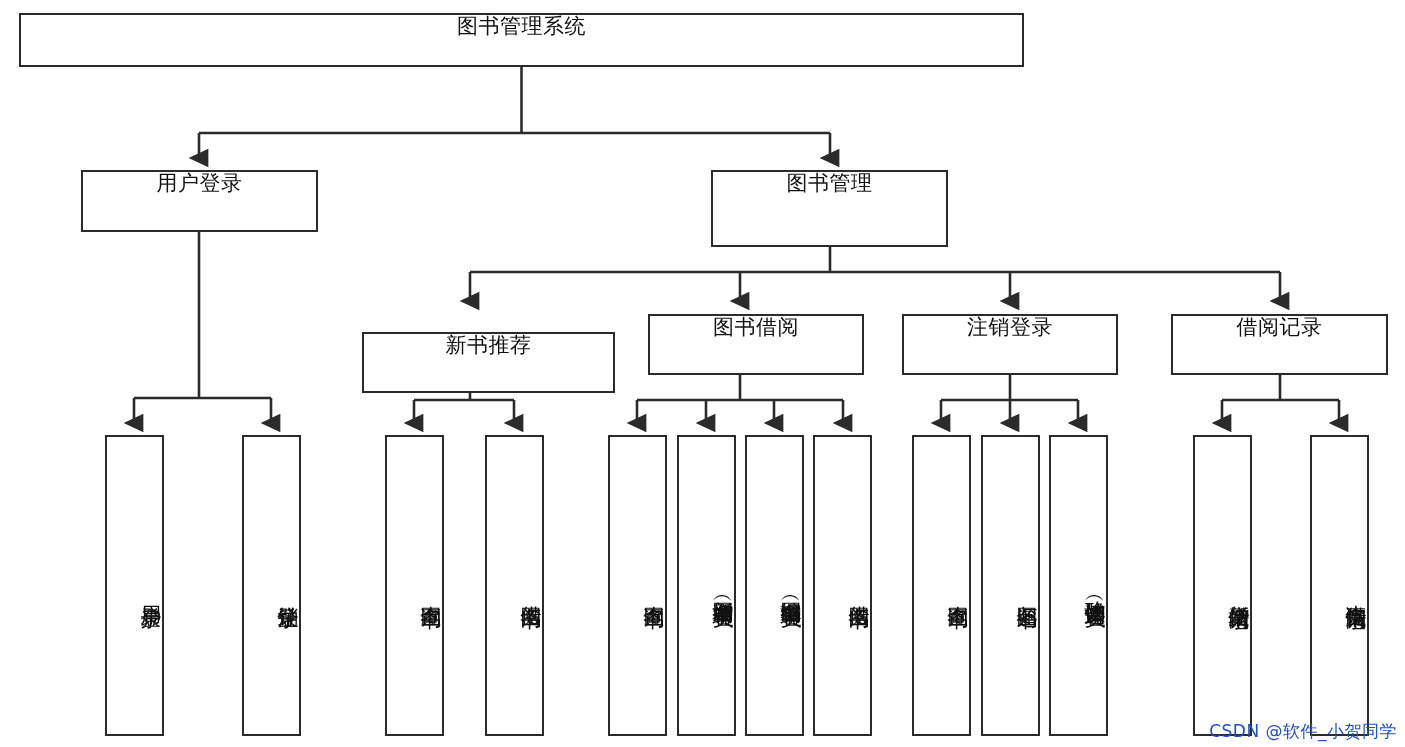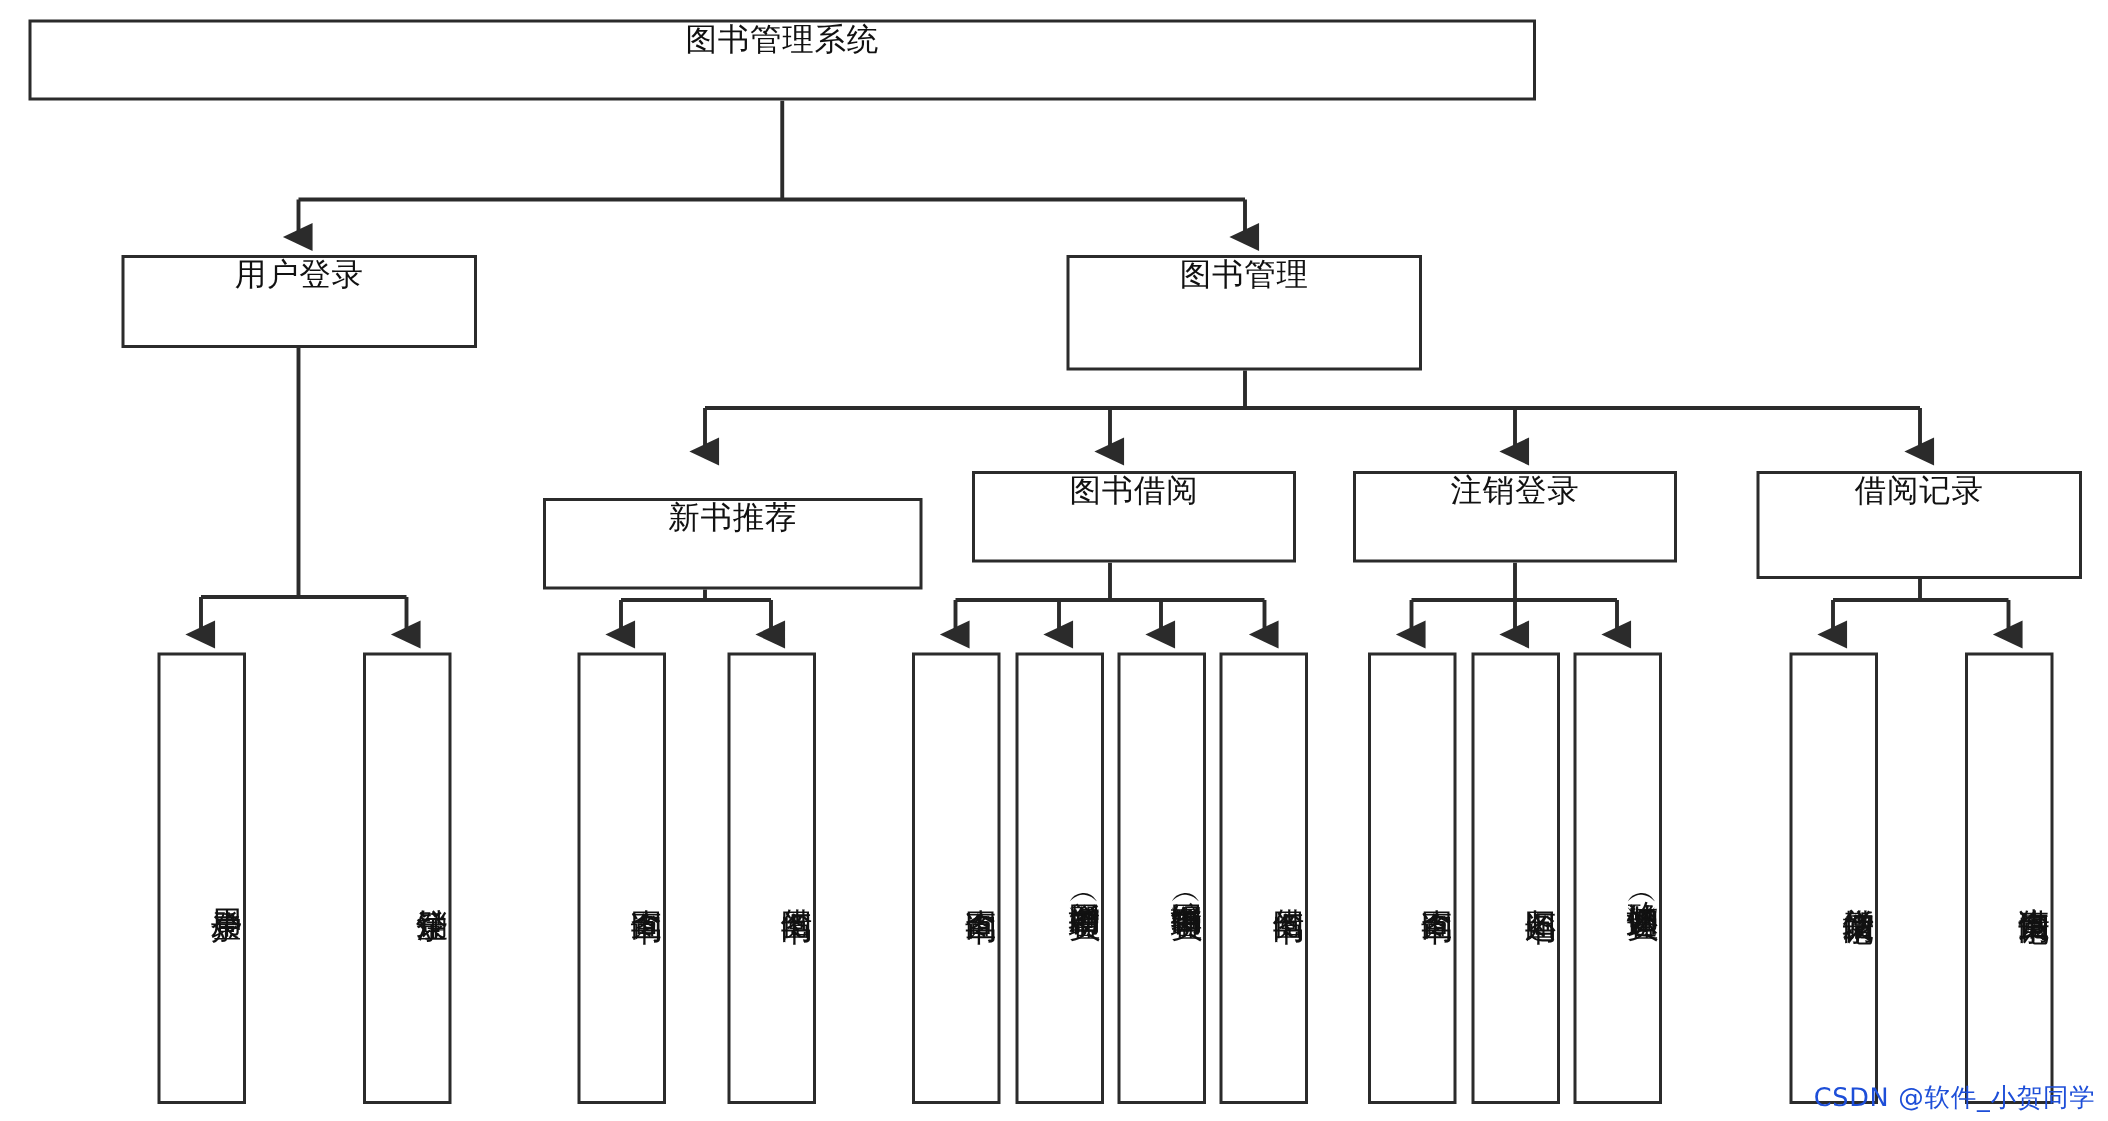--- a/index.html
+++ b/index.html
@@ -133,21 +133,21 @@
 
   <div class="node node-h" style="left:362px; top:332px; width:253px; height:61px;">
     <span>新书推荐</span>
   </div>
   <div class="node node-h" style="left:632px; top:314px; width:216px; height:61px;margin-left:16px;">
     <span>图书借阅</span>
   </div>
   <div class="node node-h" style="left:902px; top:314px; width:216px; height:61px;">
     <span>注销登录</span>
   </div>
-  <div class="node node-h" style="left:1171px; top:314px; width:217px; height:72px;">
+  <div class="node node-h" style="left:1171px; top:314px; width:217px; height:61px;">
     <span>借阅记录</span>
   </div>
 
   <div class="node node-v" style="left:105px; top:435px; width:59px; height:301px;">
     <span>用户登录</span>
   </div>
   <div class="node node-v" style="left:242px; top:435px; width:59px; height:301px;">
     <span>注销登录</span>
   </div>
 

